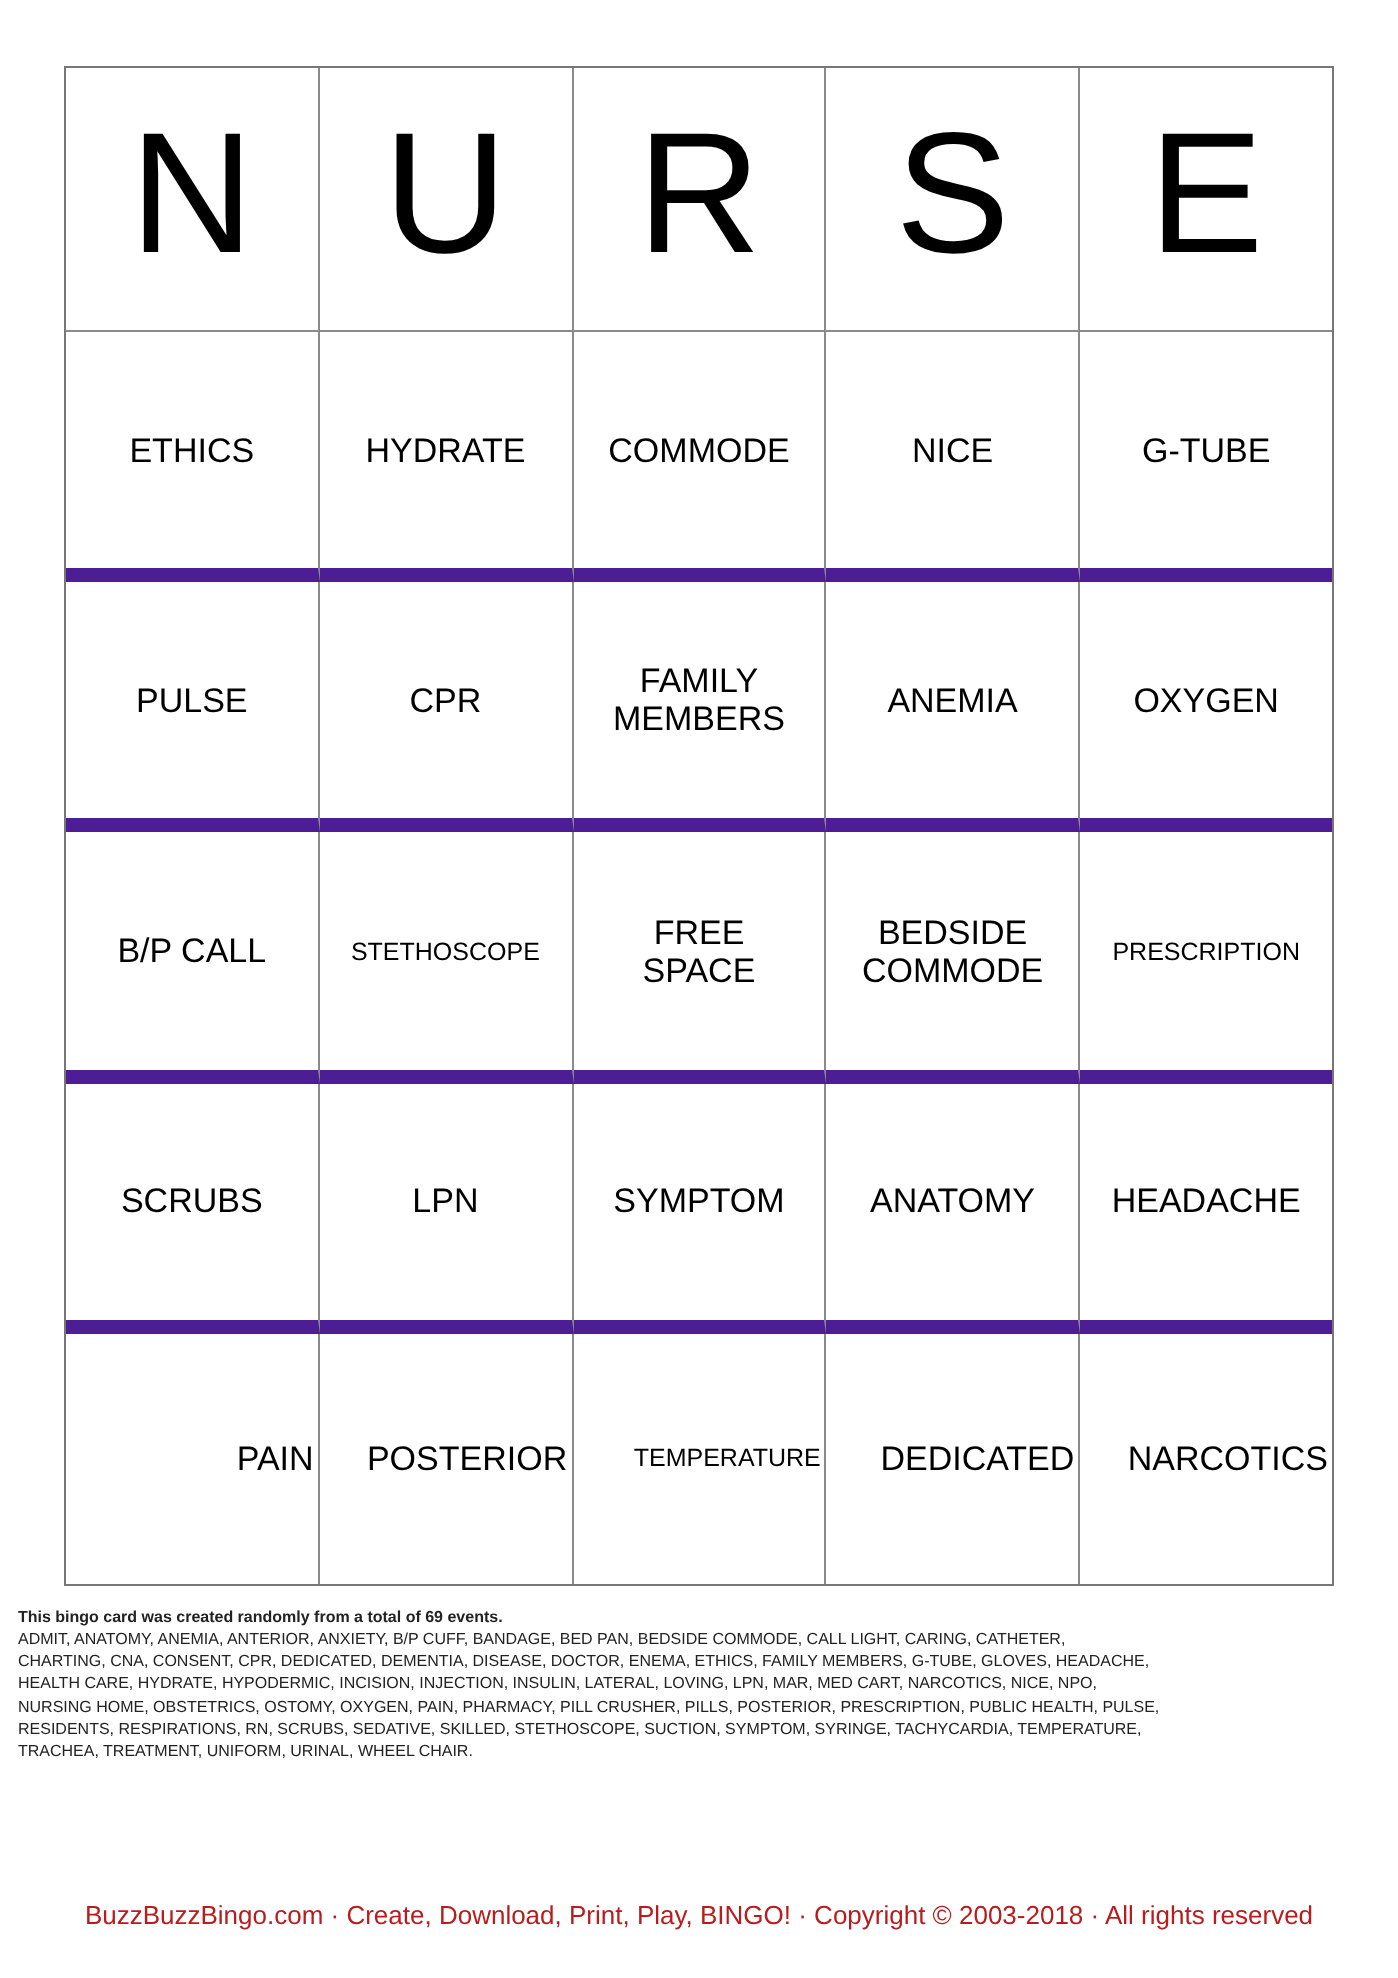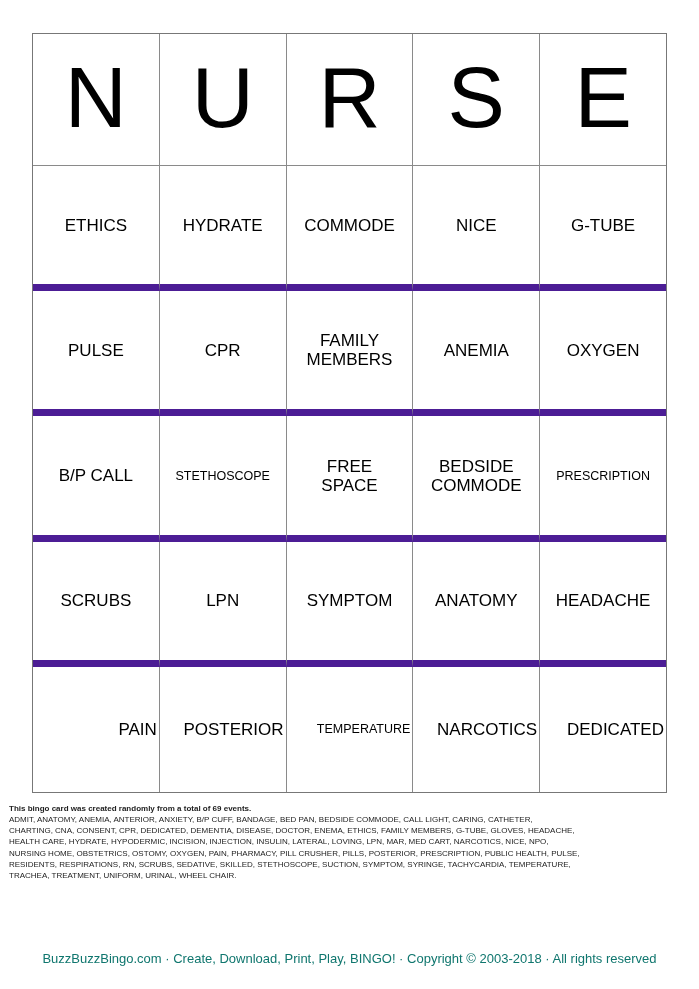--- a/index.html
+++ b/index.html
@@ -112,21 +112,21 @@
   .footer {
     position: absolute;
     left: 0;
     top: 949px;
     width: 699px;
     text-align: center;
   }
   .footer span {
     font-size: 13px;
     line-height: 16px;
-    color: #0f766e;
+    color: #b91c1c;
   }
 </style>
 </head>
 <body>
 
 <div class="page">
 
   <div class="card">
 
     <div class="header-row">
@@ -226,24 +226,24 @@
       <div class="cell">
           <span class="txt">PAIN</span>
         </div>
       <div class="cell">
           <span class="txt">POSTERIOR</span>
         </div>
       <div class="cell">
           <span class="txt small">TEMPERATURE</span>
         </div>
       <div class="cell">
+          <span class="txt">DEDICATED</span>
+        </div>
+      <div class="cell">
           <span class="txt">NARCOTICS</span>
-        </div>
-      <div class="cell">
-          <span class="txt">DEDICATED</span>
         </div>
     </div>
 
   </div>
 
   <div class="notes">
     <div class="intro">This bingo card was created randomly from a total of 69 events.</div>
     <div class="wordlist">
       <span class="wl-line">ADMIT, ANATOMY, ANEMIA, ANTERIOR, ANXIETY, B/P CUFF, BANDAGE, BED PAN, BEDSIDE COMMODE, CALL LIGHT, CARING, CATHETER,</span>
       <span class="wl-line">CHARTING, CNA, CONSENT, CPR, DEDICATED, DEMENTIA, DISEASE, DOCTOR, ENEMA, ETHICS, FAMILY MEMBERS, G-TUBE, GLOVES, HEADACHE,</span>

